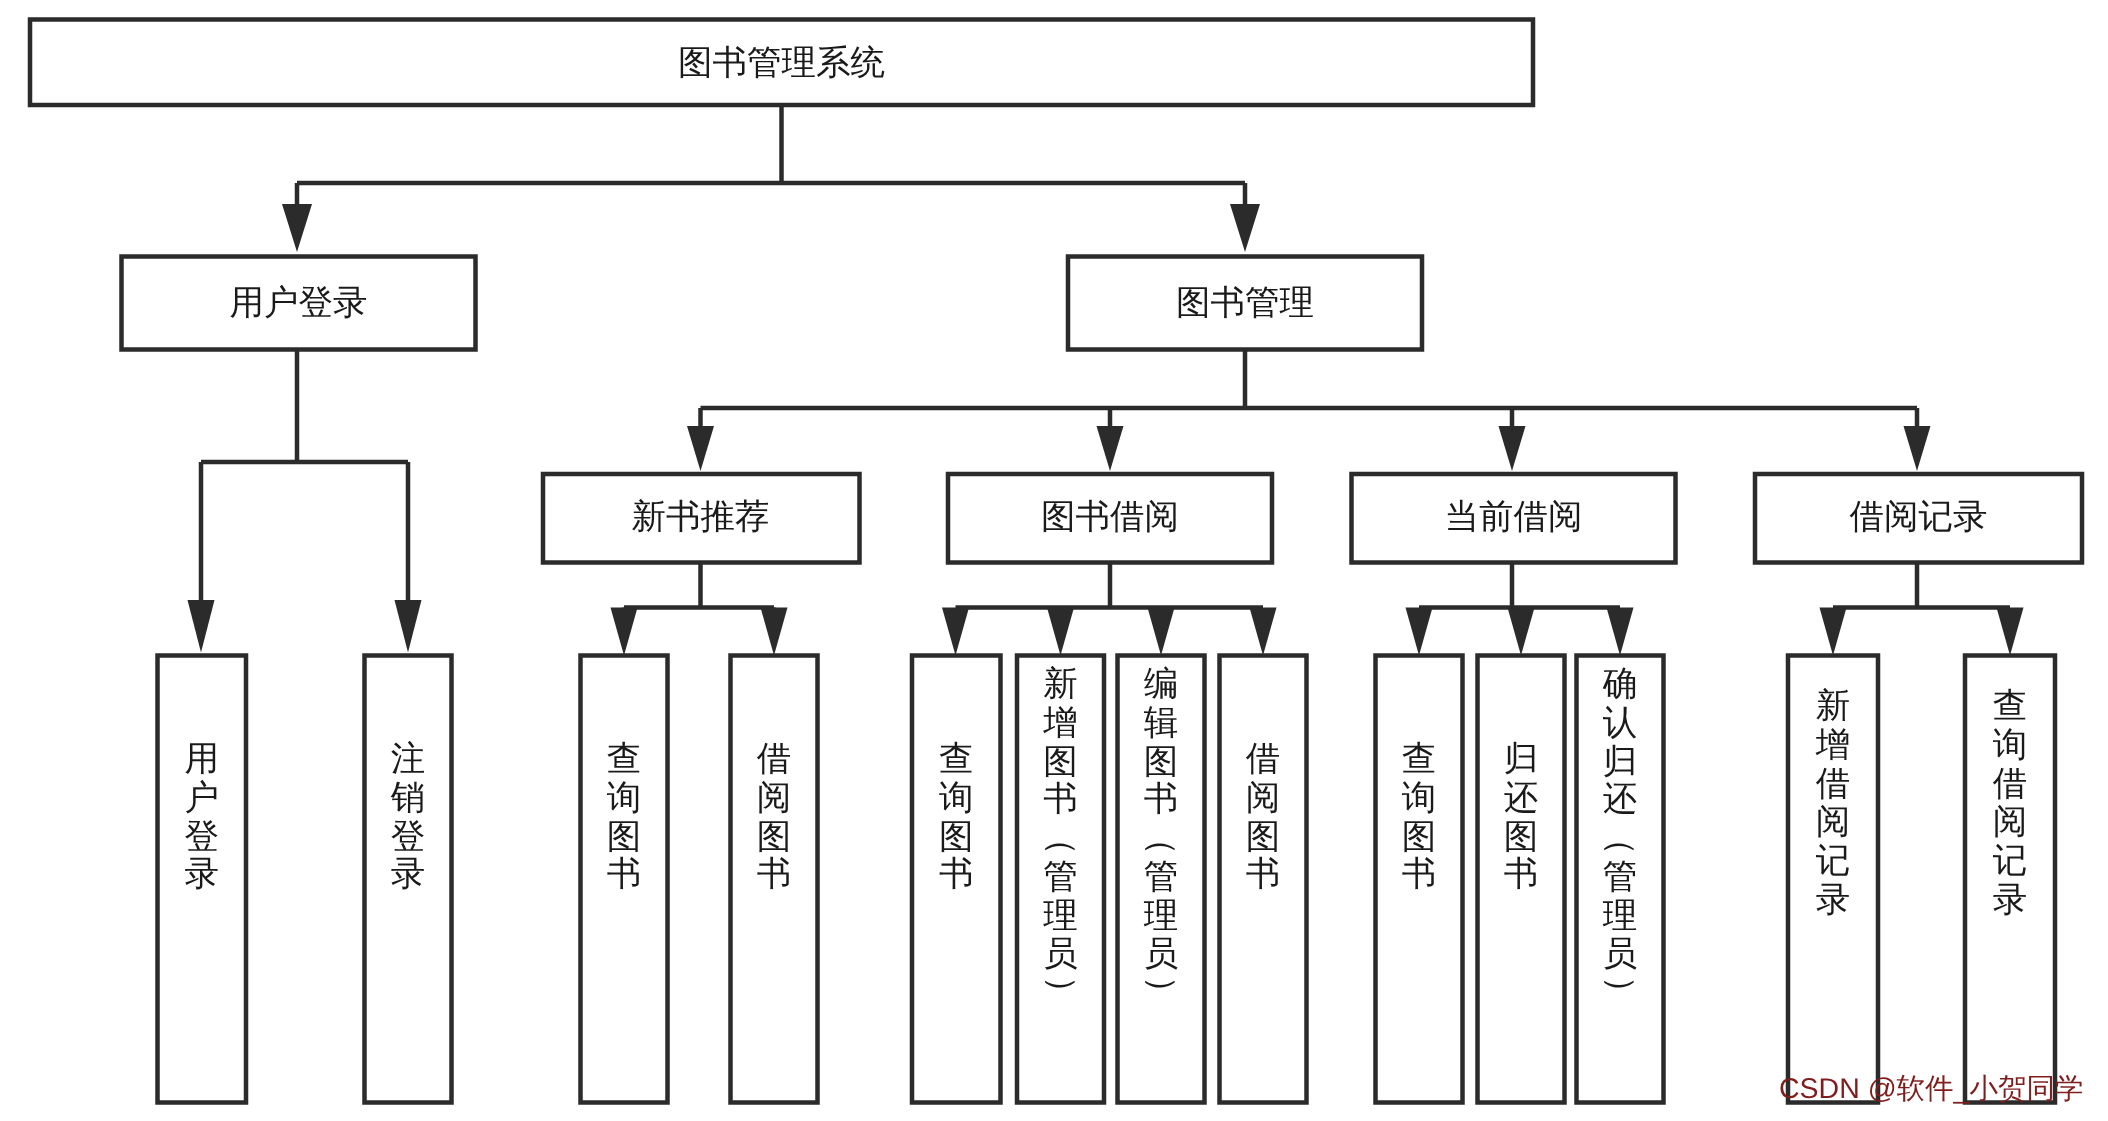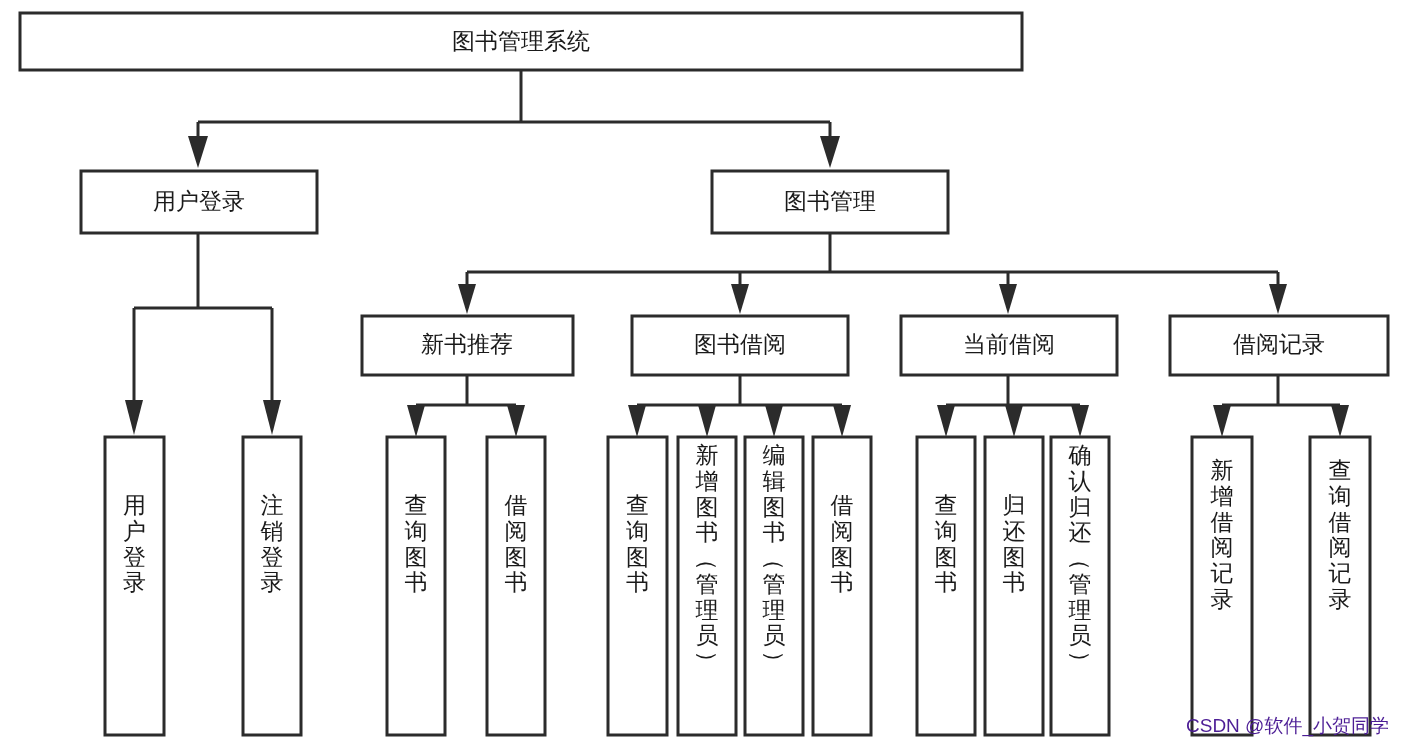--- a/index.html
+++ b/index.html
@@ -65,21 +65,21 @@
     display: block;
     text-align: center;
   }
   .vert-char.rot {
     transform: rotate(90deg);
   }
   .watermark {
     position: absolute;
     font-family: "Liberation Sans", "DejaVu Sans", sans-serif;
     font-size: 19px;
-    color: #4c1d95;
+    color: #7f1d1d;
     left: 1186px;
     top: 713px;
     white-space: nowrap;
     pointer-events: none;
   }
 </style>
 </head>
 <body>
 
 <div id="diagram-root">

